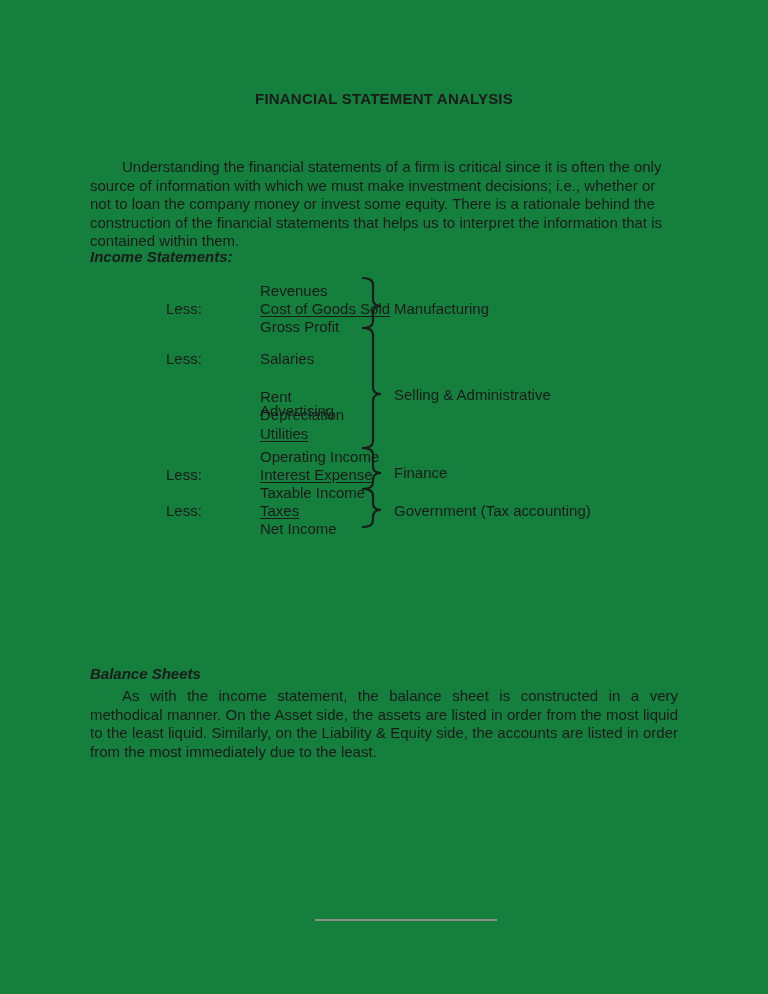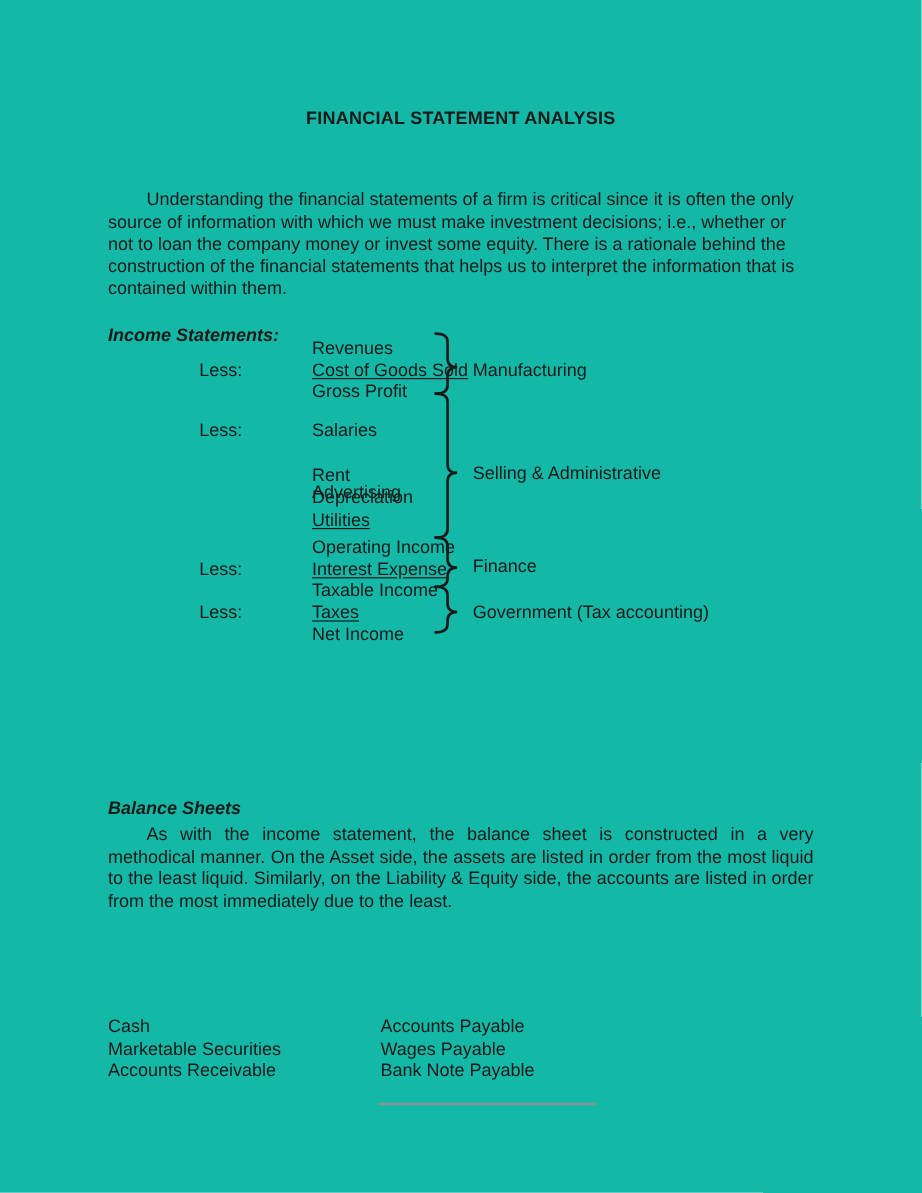--- a/index.html
+++ b/index.html
@@ -1,20 +1,20 @@
 <!DOCTYPE html>
 <html><head>
 <meta charset="utf-8">
 <style>
   html,body { margin:0; padding:0; background:#e8e8e8; }
   .page {
     position:relative;
     width:768px; height:994px;
     margin:0 auto;
-    background:#14b8a6;
+    background:#15803d;
     font-family:"Liberation Sans", sans-serif;
     font-size:15px;
     color:#1a1a1a;
     overflow:hidden;
   }
   .abs { position:absolute; }
   .doc-title {
     top:90px; left:0; width:768px;
     text-align:center;
     font-weight:bold;
@@ -50,21 +50,21 @@
 </style>
 </head>
 <body>
 
 <div class="page">
 
   <div class="abs doc-title">FINANCIAL STATEMENT ANALYSIS</div>
 
   <div class="abs para indent" style="top:146px;">Understanding the financial statements of a firm is critical since it is often the only source of information with which we must make investment decisions;  i.e., whether or not to loan the company money or invest some equity.  There is a rationale behind the construction of the financial statements that helps us to interpret the information that is contained within them.</div>
 
-  <div class="abs subhead" style="top:248px;margin-top:23px;">Income Statements:</div>
+  <div class="abs subhead" style="top:248px;">Income Statements:</div>
 
   <div>
     <div class="abs is-row" style="top:282px;"><span class="less-cell"></span><span>Revenues</span></div>
     <div class="abs is-row" style="top:300px;"><span class="less-cell">Less:</span><span class="acct-u">Cost of Goods Sold</span></div>
     <div class="abs is-row" style="top:318px;"><span class="less-cell"></span><span>Gross Profit</span></div>
 
     <div class="abs is-row" style="top:350px;"><span class="less-cell">Less:</span><span>Salaries</span></div>
     <div class="abs is-row" style="top:382px;margin-top:20px;"><span class="less-cell"></span><span>Advertising</span></div>
     <div class="abs is-row" style="top:388px;"><span class="less-cell"></span><span>Rent</span></div>
     <div class="abs is-row" style="top:406px;"><span class="less-cell"></span><span>Depreciation</span></div>
@@ -90,27 +90,17 @@
     <div class="abs brace-label" style="top:386px; left:394px;">Selling &amp; Administrative</div>
     <div class="abs brace-label" style="top:464px; left:394px;">Finance</div>
     <div class="abs brace-label" style="top:502px; left:394px;">Government (Tax accounting)</div>
   </div>
 
 
   <div class="abs subhead" style="top:641px;margin-top:24px;">Balance Sheets</div>
 
   <div class="abs para indent just" style="top:675px;">As with the income statement, the balance sheet is constructed in a very methodical manner.  On the Asset side, the assets are listed in order from the most liquid to the least liquid.  Similarly, on the Liability &amp; Equity side, the accounts are listed in order from the most immediately due to the least.</div>
 
-  <div class="abs col-list" style="top:847px; left:90px;">
-    <div>Cash</div>
-    <div>Marketable Securities</div>
-    <div>Accounts Receivable</div>
-  </div>
 
-  <div class="abs col-list" style="top:847px; left:317px;">
-    <div>Accounts Payable</div>
-    <div>Wages Payable</div>
-    <div>Bank Note Payable</div>
-  </div>
 
   <div class="abs sig-line"></div>
 
 </div>
 
 </body></html>

